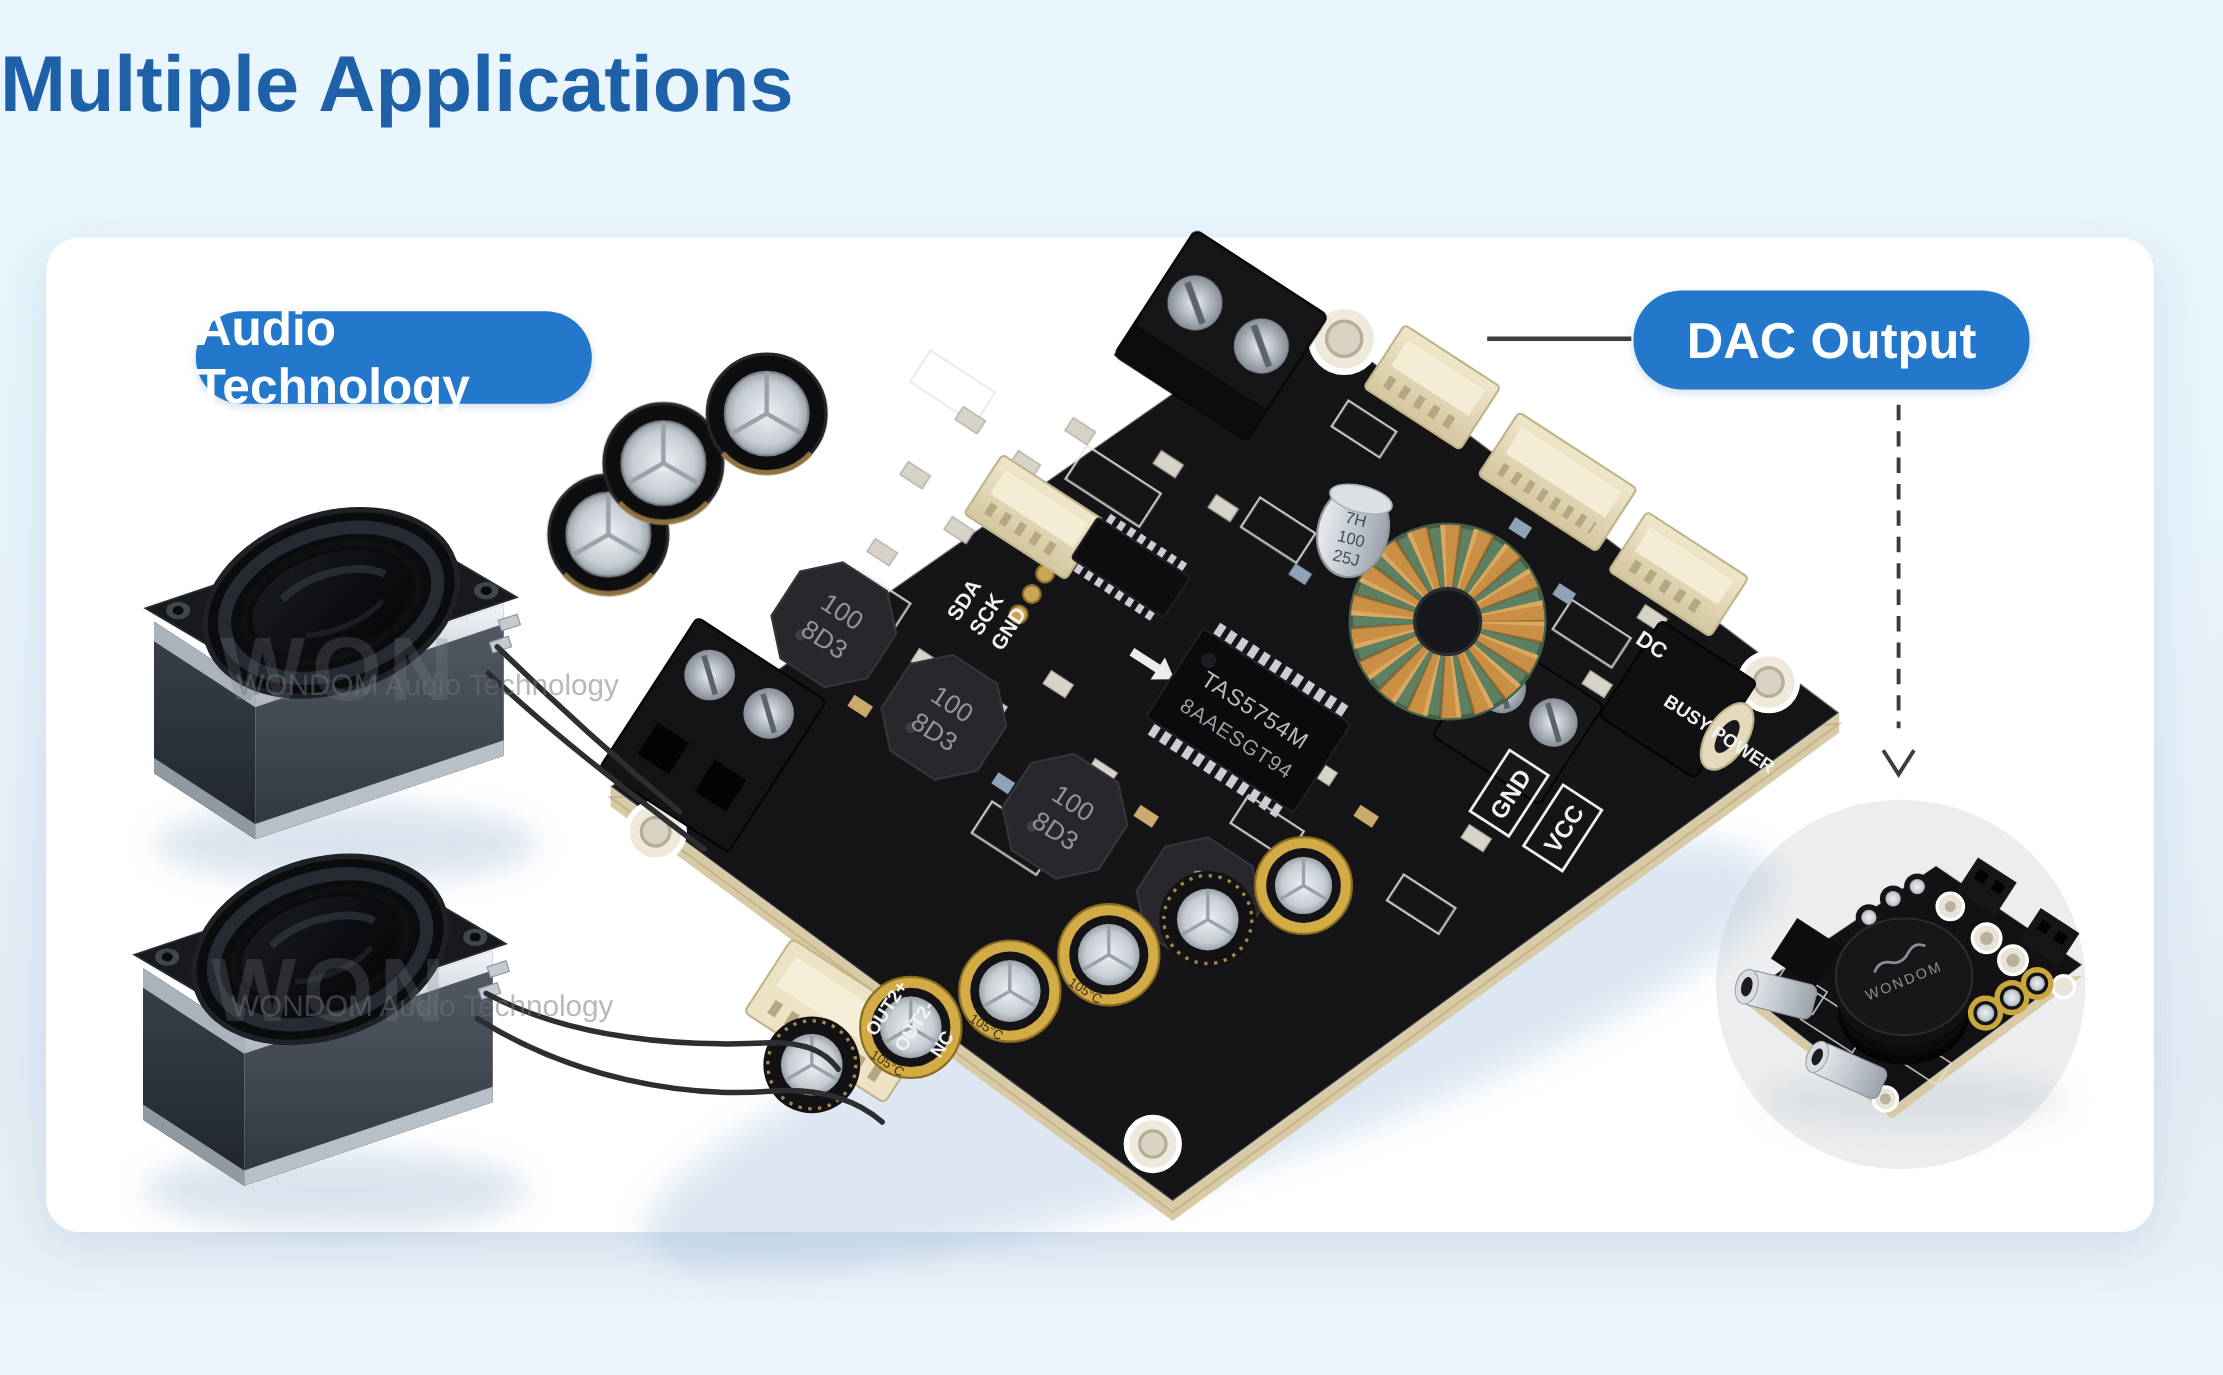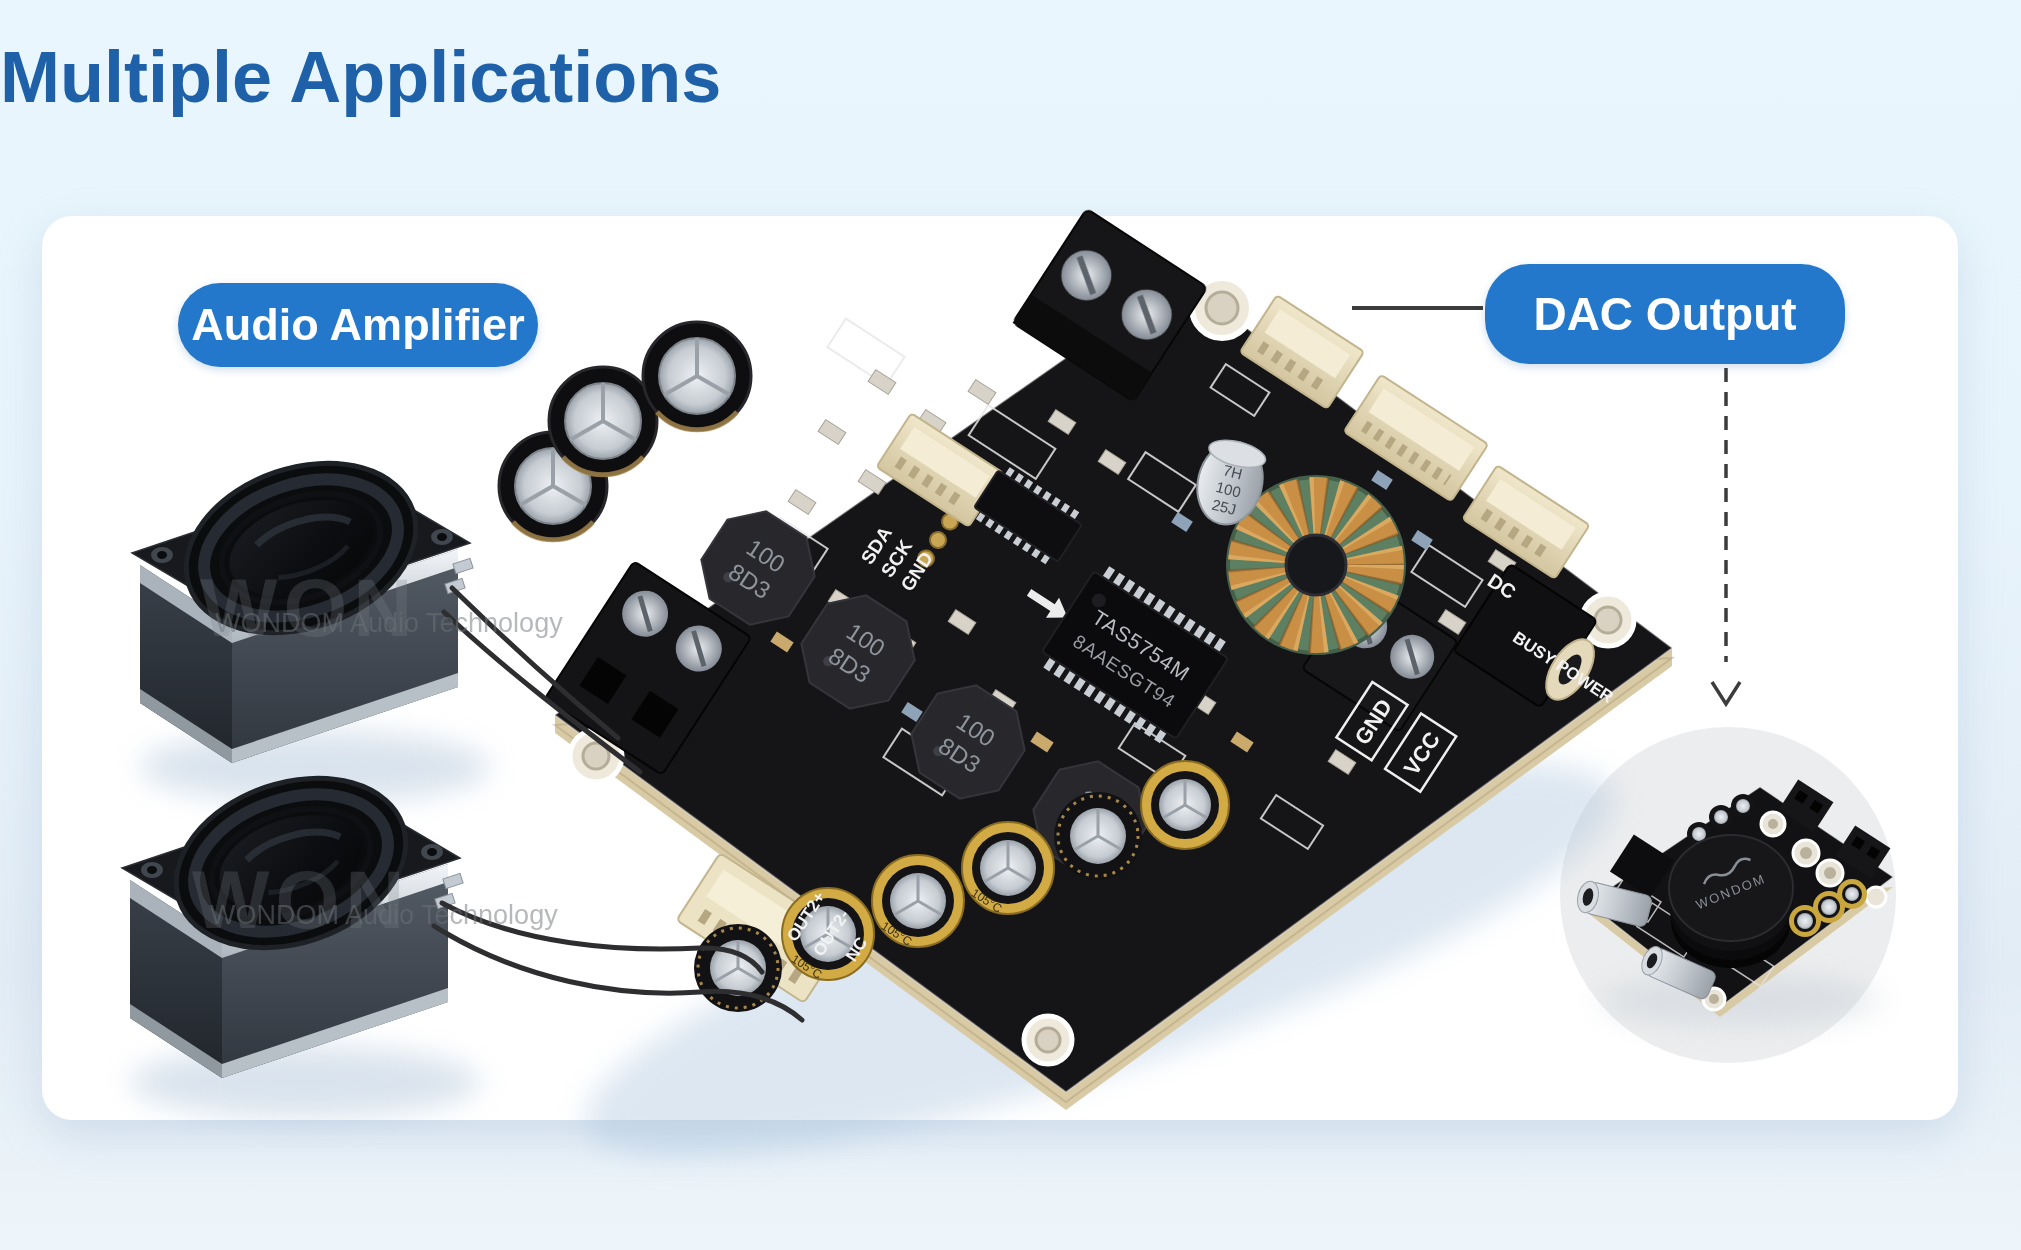--- a/index.html
+++ b/index.html
@@ -17,32 +17,32 @@
     background:#ffffff;border-radius:30px;
     box-shadow:0 16px 44px rgba(150,175,205,.30);
   }
   .pill{
     position:absolute;display:flex;align-items:center;justify-content:center;
     background:#2478cb;color:#ffffff;font-weight:bold;
     border-radius:44px;box-shadow:0 3px 8px rgba(25,90,160,.20);
     z-index:5;
   }
   .pill-audio{left:178px;top:283px;width:360px;height:84px;font-size:45px;}
-  .pill-dac{left:1485px;top:264px;width:360px;height:100px;font-size:46px;}
+  .pill-dac{left:1485px;top:264px;width:360px;height:90px;font-size:46px;}
   svg.scene{position:absolute;left:0;top:0;z-index:3;font-family:"Liberation Sans", sans-serif;}
 </style>
 </head>
 <body>
 
 <h1 class="page-title">Multiple Applications</h1>
 
 <div class="card"></div>
 
 <div class="pill pill-audio">
-  <span>Audio Amplifier</span>
+  <span>Audio Technology</span>
 </div>
 <div class="pill pill-dac">
   <span>DAC Output</span>
 </div>
 
 <svg class="scene" width="2021" height="1250" viewBox="0 0 2021 1250">
   <defs>
     <filter id="blurA" x="-60%" y="-60%" width="220%" height="220%">
         <feGaussianBlur stdDeviation="14"></feGaussianBlur>
       </filter>

